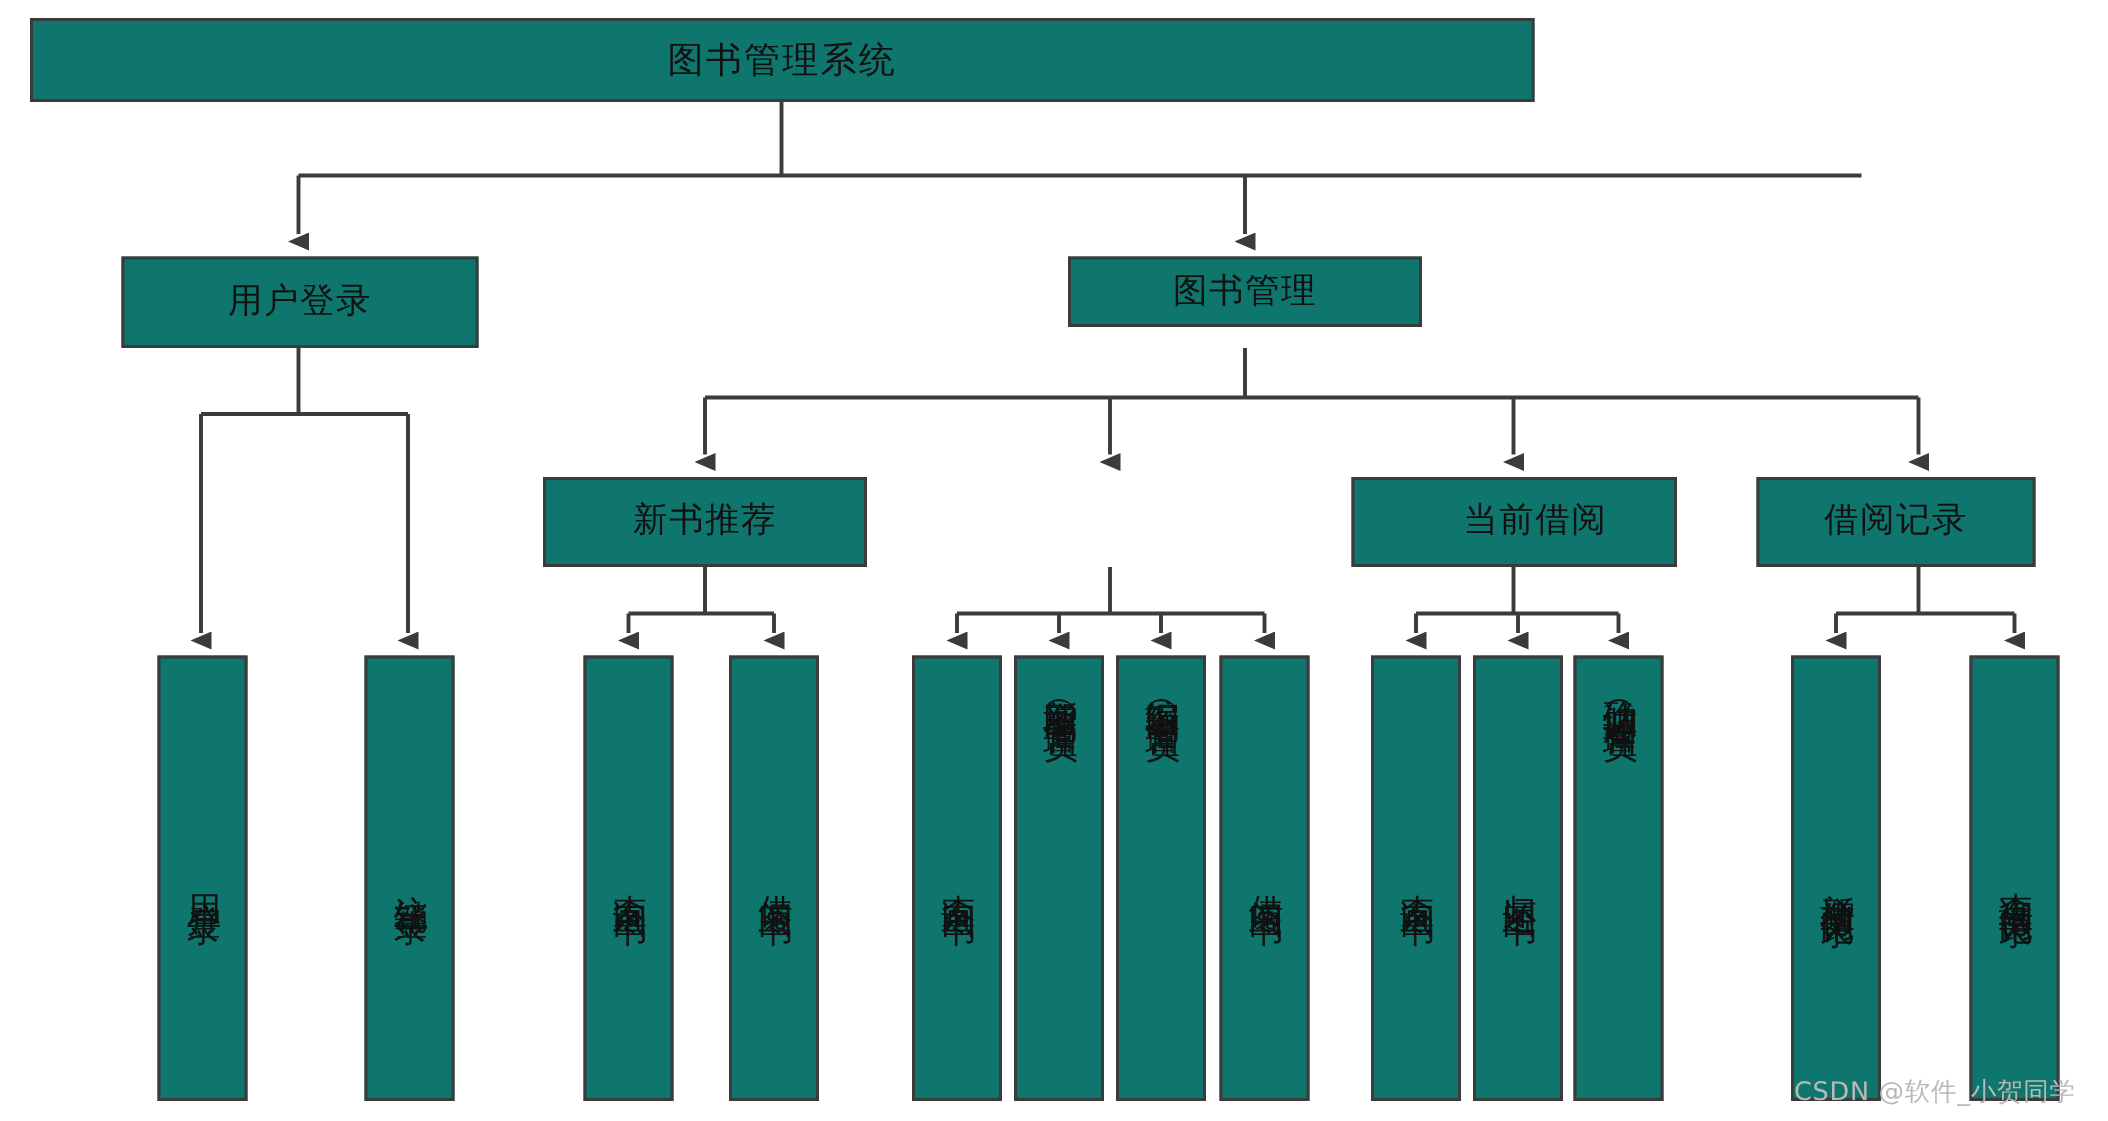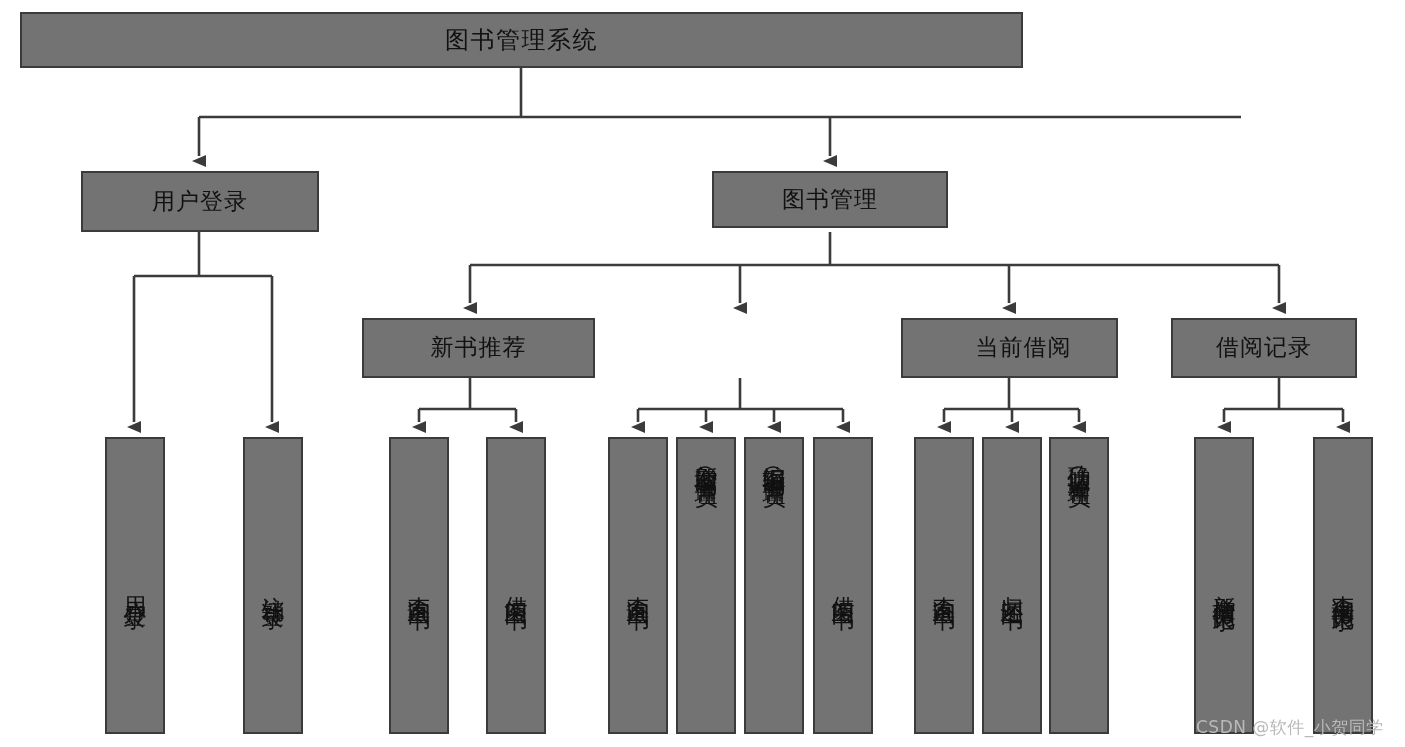--- a/index.html
+++ b/index.html
@@ -21,21 +21,21 @@
     position: absolute;
     left: 0;
     top: 0;
     width: 1405px;
     height: 747px;
     pointer-events: none;
   }
   .node {
     position: absolute;
     box-sizing: border-box;
-    background: #737373;
+    background: #0f766e;
     border: 2.5px solid #3b3b3b;
     display: flex;
     align-items: center;
     justify-content: center;
     color: #111111;
   }
   .node .label {
     display: block;
     text-align: center;
     line-height: 1.18;
@@ -130,25 +130,25 @@
     </g>
   </svg>
 
   <div class="node h root" style="left:20px; top:12px; width:1003px; height:56px;">
     <span class="label">图书管理系统</span>
   </div>
 
   <div class="node h" style="left:81px; top:171px; width:238px; height:61px;">
     <span class="label">用户登录</span>
   </div>
-  <div class="node h" style="left:712px; top:171px; width:236px; height:57px;">
+  <div class="node h" style="left:712px; top:171px; width:236px; height:47px;">
     <span class="label">图书管理</span>
   </div>
 
-  <div class="node h" style="left:362px; top:318px; width:233px; height:60px;align-items:center;">
+  <div class="node h" style="left:362px; top:318px; width:216px; height:60px;align-items:center;">
     <span class="label">新书推荐</span>
   </div>
   <div class="node h" style="left:901px; top:318px; width:217px; height:60px;padding-left:28px;">
     <span class="label">当前借阅</span>
   </div>
   <div class="node h" style="left:1171px; top:318px; width:186px; height:60px;">
     <span class="label">借阅记录</span>
   </div>
 
   <div class="node v" style="left:105px; top:437px; width:60px; height:297px; align-items:center; padding-top:0;">

